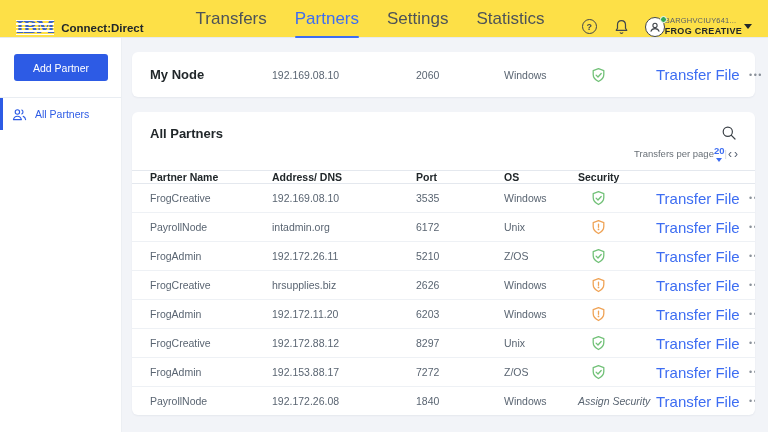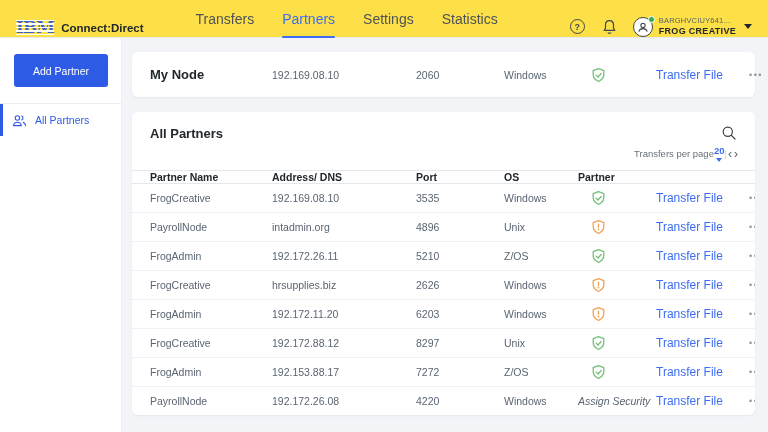--- a/index.html
+++ b/index.html
@@ -21,35 +21,35 @@
   }
   .ibm-logo::after {
     content:""; position:absolute; inset:0;
     background:repeating-linear-gradient(180deg, transparent 0 2px, #fff 2px 3.4px);
     pointer-events:none;
   }
   .brand-product { font-size:11.5px; font-weight:700; color:#21272a; }
   .nav { display:flex; align-items:center; margin-left:38px; height:100%; }
   .nav-item {
     height:100%; display:flex; align-items:center; padding:16px 14px;
-    color:#4d5358; cursor:pointer; position:relative; font-size:14px;
+    color:#4d5358; cursor:pointer; position:relative; font-size:17px;
   }
   .nav-item.active { color:#3d6df2; }
   .nav-item.active::after {
     content:""; position:absolute; left:14px; right:14px; bottom:-1px;
     height:2.5px; background:#3d6df2; border-radius:2px;
   }
   .header-right { margin-left:auto; display:flex; align-items:center; gap:15px; }
   .hicon { width:17px; height:17px; display:flex; align-items:center; justify-content:center; cursor:pointer; }
   .help-circle {
     width:15px; height:15px; border:1.2px solid #41464b; border-radius:50%;
     display:flex; align-items:center; justify-content:center;
     font-size:9px; font-weight:700; color:#41464b;
   }
-  .user-chip { display:flex; align-items:center; gap:6px; cursor:pointer; }
+  .user-chip { display:flex; align-items:center; gap:0; cursor:pointer; }
   .avatar-wrap { position:relative; width:20px; height:20px; }
   .avatar {
     width:20px; height:20px; border:1.3px solid #41464b; border-radius:50%;
     display:flex; align-items:center; justify-content:center; background:#fff;
   }
   .status-dot {
     position:absolute; top:-1px; right:-2px; width:7px; height:7px;
     background:#34a853; border:1.5px solid #fff; border-radius:50%;
   }
   .user-text { display:flex; flex-direction:column; line-height:1.25; }
@@ -59,21 +59,21 @@
     width:0; height:0; border-left:4px solid transparent; border-right:4px solid transparent;
     border-top:5px solid #21272a; margin-left:2px;
   }
   
   .shell { display:flex; height:394px; }
   .sidebar {
     width:122px; background:#fff; border-right:1px solid #eceff3;
     padding-top:16px; flex-shrink:0;
   }
   .btn-primary {
-    display:block; margin:0 14px; width:94px; height:33px;
+    display:block; margin:0 14px; width:94px; height:27px;
     background:#2d5be5; color:#fff; border:none; border-radius:3px;
     font-size:10.5px; font-family:inherit; cursor:pointer;
   }
   .side-divider { height:1px; background:#e9edf2; margin:16px 0 0; }
   .side-item {
     display:flex; align-items:center; gap:8px; height:32px; padding:0 12px;
     color:#2d5be5; font-size:10.5px; cursor:pointer; position:relative;
   }
   .side-item.active::before {
     content:""; position:absolute; left:0; top:0; bottom:0; width:3px; background:#2d5be5;
@@ -85,21 +85,21 @@
   
   .cols {
     display:grid;
     grid-template-columns:122px 144px 88px 74px 78px 93px 1fr;
     align-items:center; padding:0 16px 0 18px;
   }
   
   .mynode { height:45px; margin-bottom:15px; }
   .mynode-title { font-size:13px; font-weight:700; color:#21272a; }
   .cell { font-size:10.5px; color:#5a6572; }
-  .link { color:#3d6df2; font-size:12px; font-weight:500; cursor:pointer; text-decoration:none; }
+  .link { color:#3d6df2; font-size:15px; font-weight:500; cursor:pointer; text-decoration:none; }
   .dots { color:#8a919a; font-size:9px; letter-spacing:1.5px; cursor:pointer; justify-self:end; }
   .shield-cell { padding-left:13px; }
   
   .partners-card { height:303px; overflow:hidden; display:flex; flex-direction:column; }
   .pc-head {
     display:flex; align-items:center; justify-content:space-between;
     padding:13px 18px 2px;
   }
   .pc-title { font-size:13px; font-weight:700; }
   .pager {
@@ -214,21 +214,21 @@
         </span>
         <span class="sep">|</span>
         <span class="chev">‹</span>
         <span class="chev">›</span>
       </div>
       <div class="cols thead" id="thead-row">
           <div>Partner Name</div>
           <div>Address/ DNS</div>
           <div>Port</div>
           <div>OS</div>
-          <div>Partner</div>
+          <div>Security</div>
           <div></div>
           <div></div>
         </div>
       <div id="rows-container">
   <div class="cols trow">
     <span class="cell">FrogCreative</span>
     <span class="cell">192.169.08.10</span>
     <span class="cell">3535</span>
     <span class="cell">Windows</span>
     <span class="shield-cell">
@@ -237,21 +237,21 @@
                 <path d="M5.1 7.6l1.9 1.9 3.2-3.5" fill="none" stroke="#72c178" stroke-width="1.3" stroke-linecap="round" stroke-linejoin="round"></path>
               </svg>
             </span>
     <a class="link">Transfer File</a>
     <span class="dots">•••</span>
   </div>
 
   <div class="cols trow">
     <span class="cell">PayrollNode</span>
     <span class="cell">intadmin.org</span>
-    <span class="cell">4896</span>
+    <span class="cell">6172</span>
     <span class="cell">Unix</span>
     <span class="shield-cell">
               <svg class="icon-svg" width="15" height="16" viewBox="0 0 15 15">
                 <path d="M7.5 1.2l5.3 1.9v4c0 3.2-2.2 5.5-5.3 6.9C4.4 12.6 2.2 10.3 2.2 7.1v-4z" fill="none" stroke="#efa356" stroke-width="1.3" stroke-linejoin="round"></path>
                 <line x1="7.5" y1="4.6" x2="7.5" y2="7.8" stroke="#efa356" stroke-width="1.3" stroke-linecap="round"></line>
                 <circle cx="7.5" cy="9.9" r="0.9" fill="#efa356"></circle>
               </svg>
             </span>
     <a class="link">Transfer File</a>
     <span class="dots">•••</span>
@@ -330,21 +330,21 @@
                 <path d="M5.1 7.6l1.9 1.9 3.2-3.5" fill="none" stroke="#72c178" stroke-width="1.3" stroke-linecap="round" stroke-linejoin="round"></path>
               </svg>
             </span>
     <a class="link">Transfer File</a>
     <span class="dots">•••</span>
   </div>
 
   <div class="cols trow">
     <span class="cell">PayrollNode</span>
     <span class="cell">192.172.26.08</span>
-    <span class="cell">4220</span>
+    <span class="cell">1840</span>
     <span class="cell">Windows</span>
     <span class="shield-cell" style="padding-left: 0px;"><span class="assign-label">Assign Security</span></span>
     <a class="link">Transfer File</a>
     <span class="dots">•••</span>
   </div>
 
   <div class="cols trow">
     
     
     

